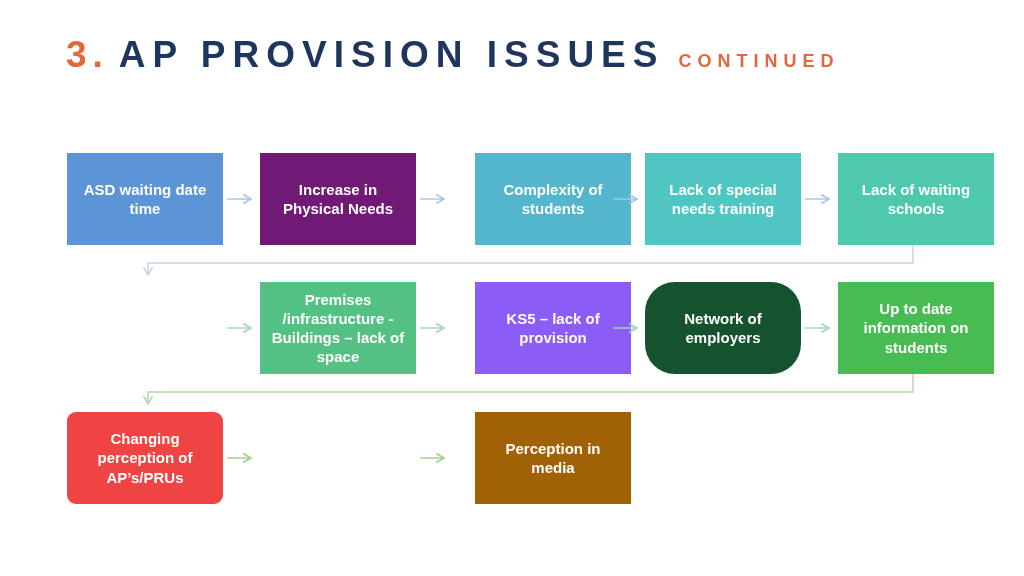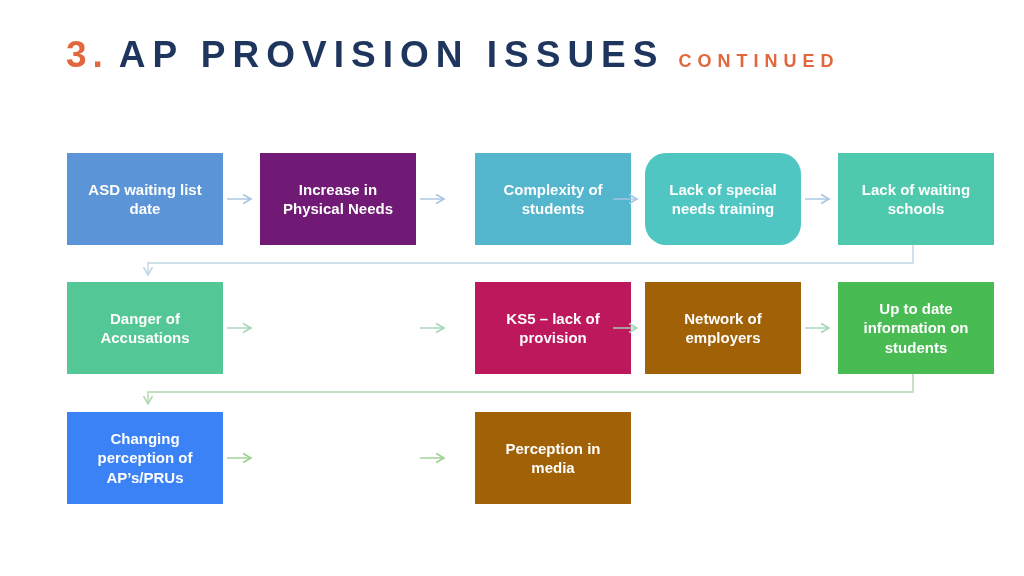--- a/index.html
+++ b/index.html
@@ -28,49 +28,49 @@
 </head>
 <body>
 
 <div id="slide">
 
   <div id="title">
     <span class="num" style="color: rgb(226, 103, 60);">3.</span><span class="main" style="color: rgb(30, 53, 94);">AP PROVISION ISSUES</span><span class="suffix" style="color: rgb(226, 103, 60);">CONTINUED</span>
   </div>
 
   <div class="box c0 r0" style="background-color: rgb(91, 149, 216);">
-      <span>ASD waiting list date</span>
+      <span>ASD waiting date time</span>
     </div>
   <div class="box c1 r0" style="background-color: #701a75;">
       <span>Increase in Physical Needs</span>
     </div>
   <div class="box c2 r0" style="background-color: rgb(84, 182, 204);">
       <span>Complexity of students</span>
     </div>
-  <div class="box c3 r0" style="background-color: rgb(79, 198, 194); border-radius: 21px;">
+  <div class="box c3 r0" style="background-color: rgb(79, 198, 194);">
       <span>Lack of special needs training</span>
     </div>
   <div class="box c4 r0" style="background-color: rgb(79, 201, 173);">
       <span>Lack of waiting schools</span>
     </div>
 
-  <div class="box c0 r1" style="background-color: rgb(83, 199, 149);">
-      <span>Danger of Accusations</span>
+  <div class="box c1 r1" style="background-color: rgb(84, 193, 132);">
+      <span>Premises /infrastructure - Buildings – lack of space</span>
     </div>
-  <div class="box c2 r1" style="background-color: #be185d; text-align: center;">
+  <div class="box c2 r1" style="background-color: #8b5cf6; text-align: center;">
       <span>KS5 – lack of provision</span>
     </div>
-  <div class="box c3 r1" style="background-color: #a16207;">
+  <div class="box c3 r1" style="background-color: #14532d; border-radius: 30px;">
       <span>Network of employers</span>
     </div>
   <div class="box c4 r1" style="background-color: rgb(73, 187, 83);">
       <span>Up to date information on students</span>
     </div>
 
-  <div class="box c0 r2" style="background-color: #3b82f6;">
+  <div class="box c0 r2" style="background-color: #ef4444; border-radius: 9px;">
       <span>Changing perception of AP’s/PRUs</span>
     </div>
   <div class="box c2 r2" style="background-color: #a16207;">
       <span>Perception in media</span>
     </div>
 
   <svg id="wires" viewBox="0 0 1024 576">
     <defs>
       <marker id="m-r0" viewBox="0 0 10 10" refX="8" refY="5" markerWidth="8" markerHeight="8" orient="auto-start-reverse">
         <path d="M1,1 L8,5 L1,9" fill="none" stroke-width="1.4" stroke="#a6c5e2"></path>

